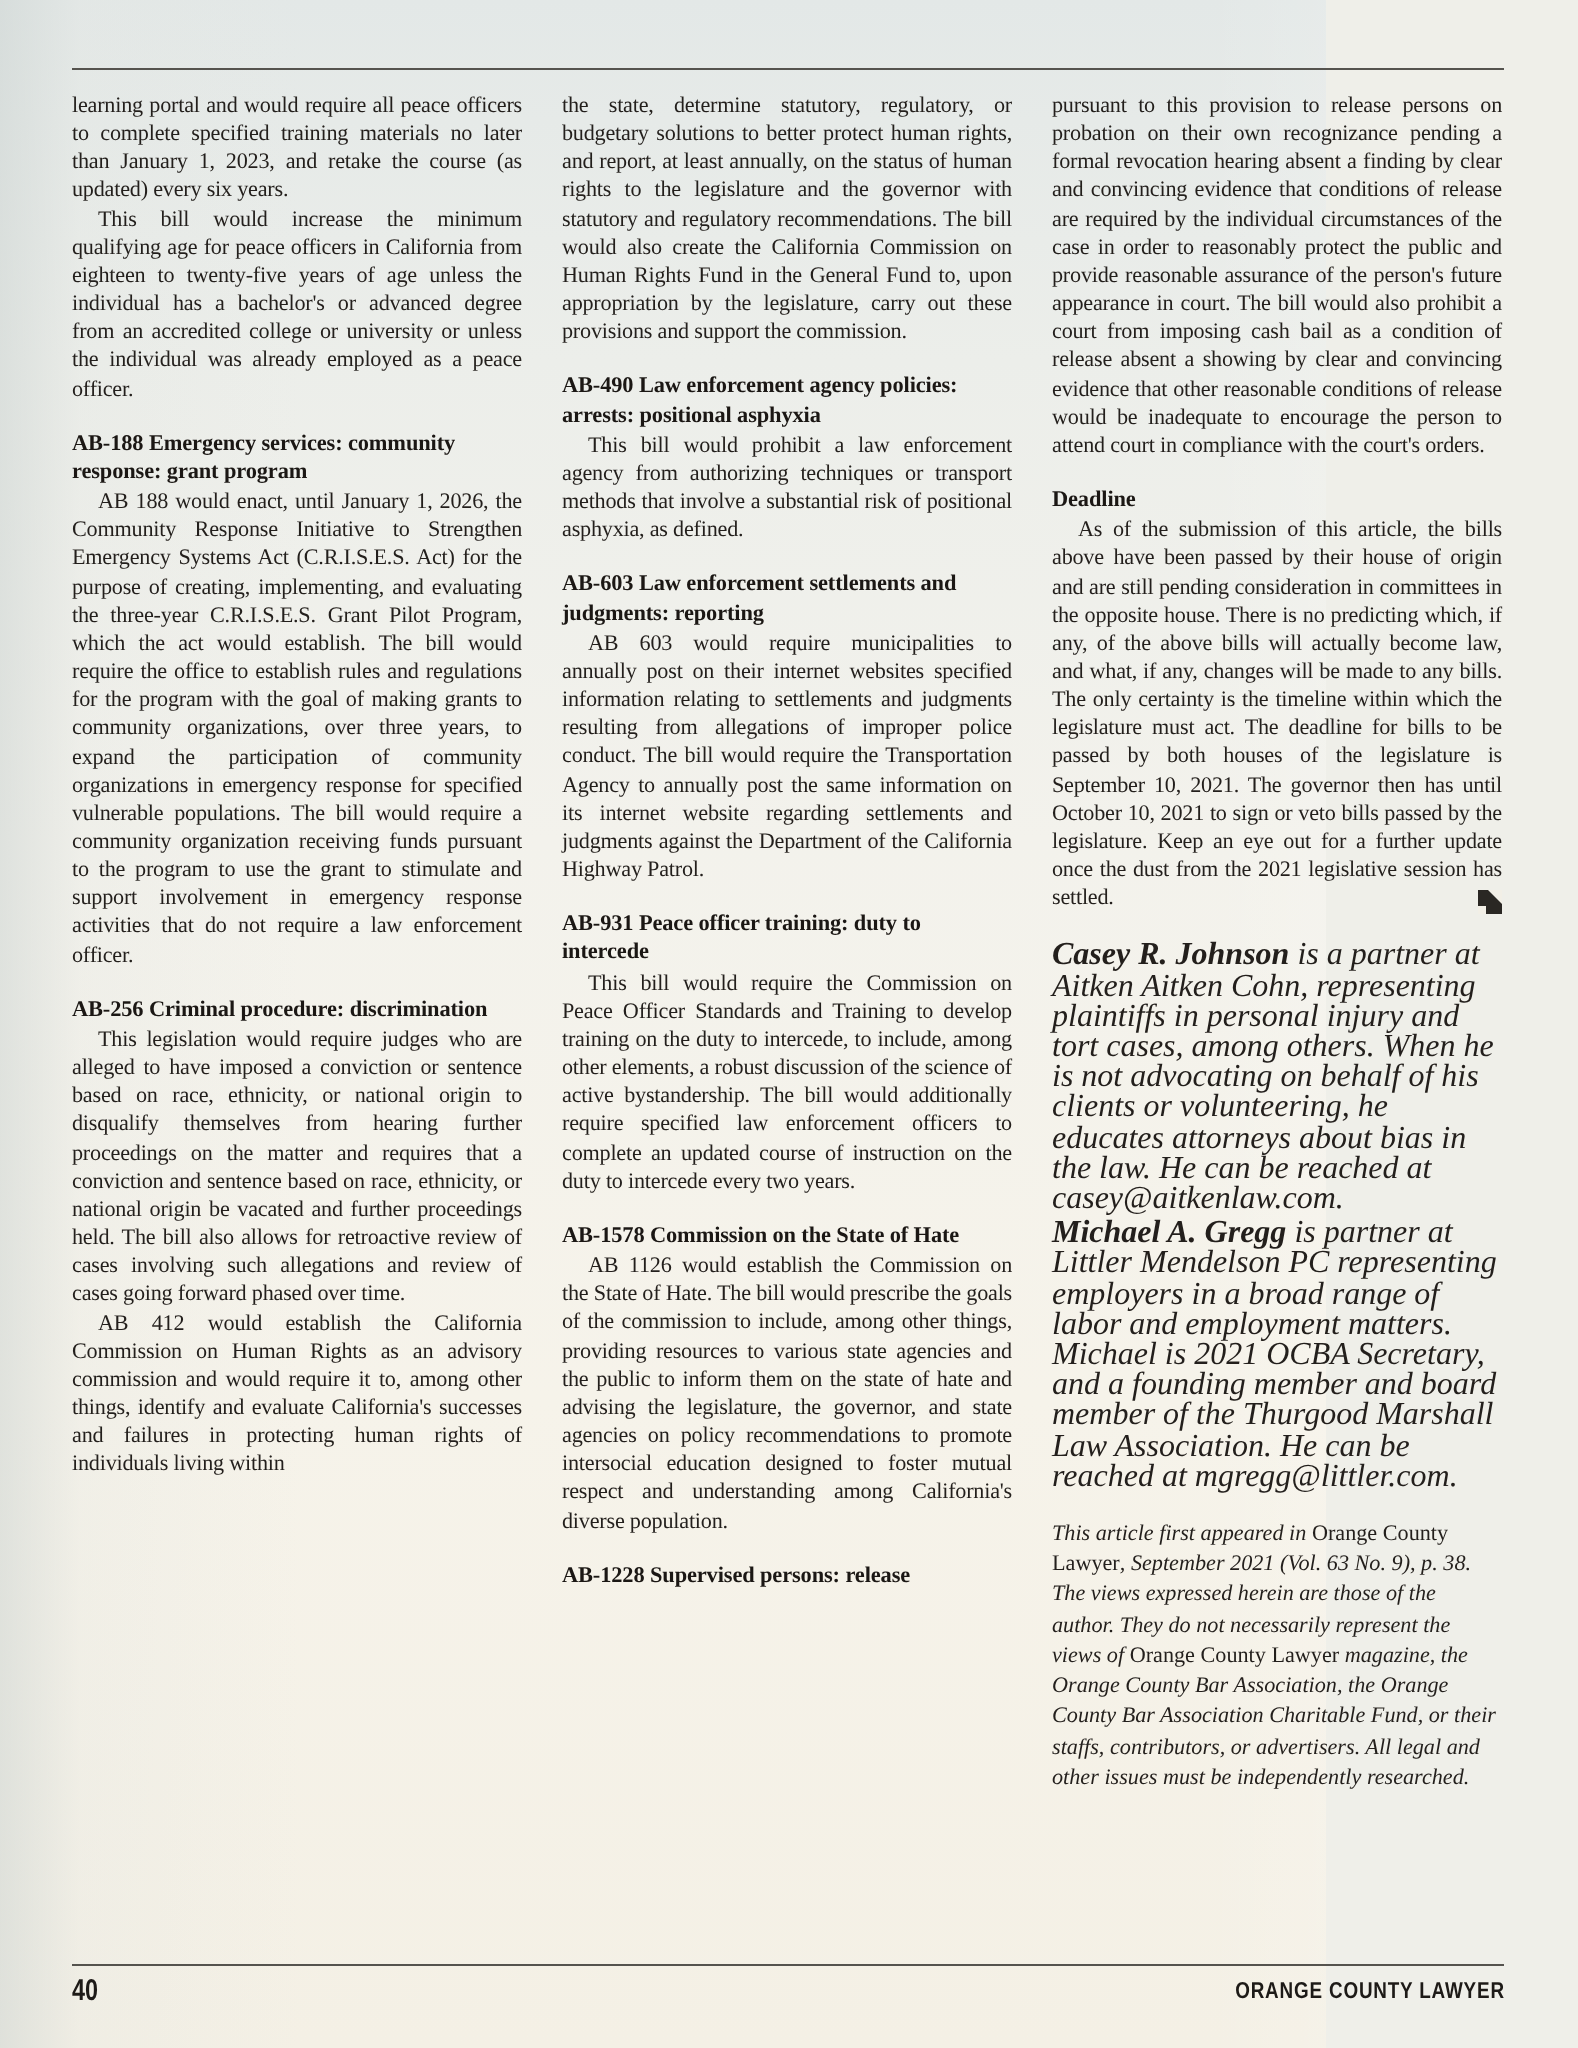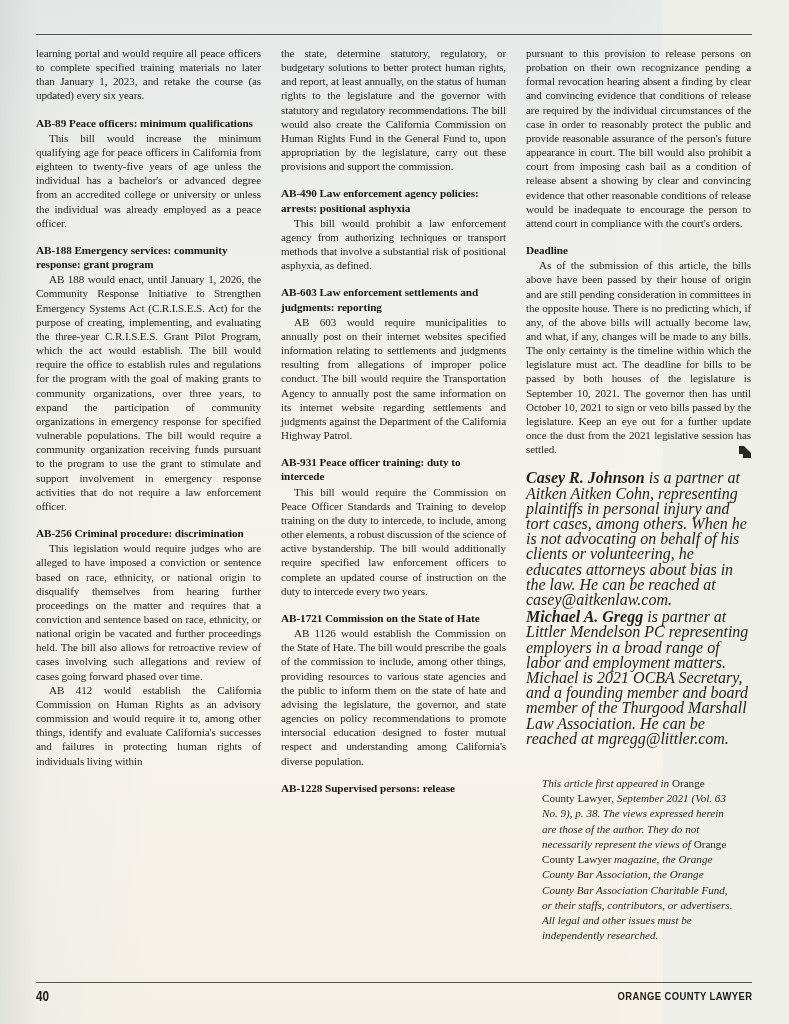--- a/index.html
+++ b/index.html
@@ -108,21 +108,21 @@
   }
   .bio.tight {
     padding-top: 2px;
   }
   .bio b {
     font-weight: bold;
     font-style: italic;
   }
 
   .disclaimer {
-    margin: 16px;
+    margin: 0;
     padding-top: 14px;
     font-size: 11.1px;
     line-height: 15.2px;
     font-style: italic;
     color: #231f1c;
     text-align: left;
   }
   .disclaimer .roman {
     font-style: normal;
   }
@@ -203,21 +203,20 @@
 
 <div id="page">
 
   <div id="top-rule"></div>
 
   <div id="columns">
 
     <div class="column">
       <p class="body cont">learning portal and would require all peace officers to complete specified training materials no later than January 1, 2023, and retake the course (as updated) every six years.</p>
 
-      <h3 class="bill-head">AB-89 Peace officers: minimum qualifications</h3>
       <p class="body">This bill would increase the minimum qualifying age for peace officers in California from eighteen to twenty-five years of age unless the individual has a bachelor's or advanced degree from an accredited college or university or unless the individual was already employed as a peace officer.</p>
 
       <h3 class="bill-head">AB-188 Emergency services: community response: grant program</h3>
       <p class="body">AB 188 would enact, until January 1, 2026, the Community Response Initiative to Strengthen Emergency Systems Act (C.R.I.S.E.S. Act) for the purpose of creating, implementing, and evaluating the three-year C.R.I.S.E.S. Grant Pilot Program, which the act would establish. The bill would require the office to establish rules and regulations for the program with the goal of making grants to community organizations, over three years, to expand the participation of community organizations in emergency response for specified vulnerable populations. The bill would require a community organization receiving funds pursuant to the program to use the grant to stimulate and support involvement in emergency response activities that do not require a law enforcement officer.</p>
 
       <h3 class="bill-head">AB-256 Criminal procedure: discrimination</h3>
       <p class="body">This legislation would require judges who are alleged to have imposed a conviction or sentence based on race, ethnicity, or national origin to disqualify themselves from hearing further proceedings on the matter and requires that a conviction and sentence based on race, ethnicity, or national origin be vacated and further proceedings held. The bill also allows for retroactive review of cases involving such allegations and review of cases going forward phased over time.</p>
 
       <p class="body">AB 412 would establish the California Commission on Human Rights as an advisory commission and would require it to, among other things, identify and evaluate California's successes and failures in protecting human rights of individuals living within</p>
     </div>
@@ -227,21 +226,21 @@
 
       <h3 class="bill-head">AB-490 Law enforcement agency policies: arrests: positional asphyxia</h3>
       <p class="body">This bill would prohibit a law enforcement agency from authorizing techniques or transport methods that involve a substantial risk of positional asphyxia, as defined.</p>
 
       <h3 class="bill-head">AB-603 Law enforcement settlements and judgments: reporting</h3>
       <p class="body">AB 603 would require municipalities to annually post on their internet websites specified information relating to settlements and judgments resulting from allegations of improper police conduct. The bill would require the Transportation Agency to annually post the same information on its internet website regarding settlements and judgments against the Department of the California Highway Patrol.</p>
 
       <h3 class="bill-head">AB-931 Peace officer training: duty to intercede</h3>
       <p class="body">This bill would require the Commission on Peace Officer Standards and Training to develop training on the duty to intercede, to include, among other elements, a robust discussion of the science of active bystandership. The bill would additionally require specified law enforcement officers to complete an updated course of instruction on the duty to intercede every two years.</p>
 
-      <h3 class="bill-head">AB-1721 Commission on the State of Hate</h3>
+      <h3 class="bill-head">AB-1578 Commission on the State of Hate</h3>
       <p class="body">AB 1126 would establish the Commission on the State of Hate. The bill would prescribe the goals of the commission to include, among other things, providing resources to various state agencies and the public to inform them on the state of hate and advising the legislature, the governor, and state agencies on policy recommendations to promote intersocial education designed to foster mutual respect and understanding among California's diverse population.</p>
 
       <h3 class="bill-head">AB-1228 Supervised persons: release</h3>
     </div>
 
     <div class="column">
       <p class="body cont">pursuant to this provision to release persons on probation on their own recognizance pending a formal revocation hearing absent a finding by clear and convincing evidence that conditions of release are required by the individual circumstances of the case in order to reasonably protect the public and provide reasonable assurance of the person's future appearance in court. The bill would also prohibit a court from imposing cash bail as a condition of release absent a showing by clear and convincing evidence that other reasonable conditions of release would be inadequate to encourage the person to attend court in compliance with the court's orders.</p>
 
       <h3 class="bill-head">Deadline</h3>
       <p class="body">As of the submission of this article, the bills above have been passed by their house of origin and are still pending consideration in committees in the opposite house. There is no predicting which, if any, of the above bills will actually become law, and what, if any, changes will be made to any bills. The only certainty is the timeline within which the legislature must act. The deadline for bills to be passed by both houses of the legislature is September 10, 2021. The governor then has until October 10, 2021 to sign or veto bills passed by the legislature. Keep an eye out for a further update once the dust from the 2021 legislative session has settled.</p>

